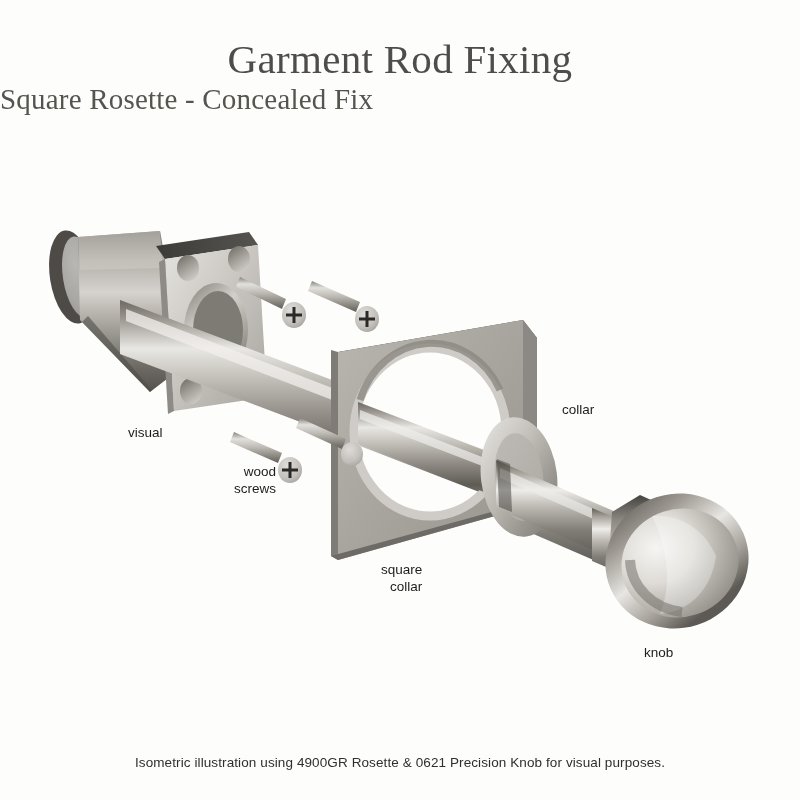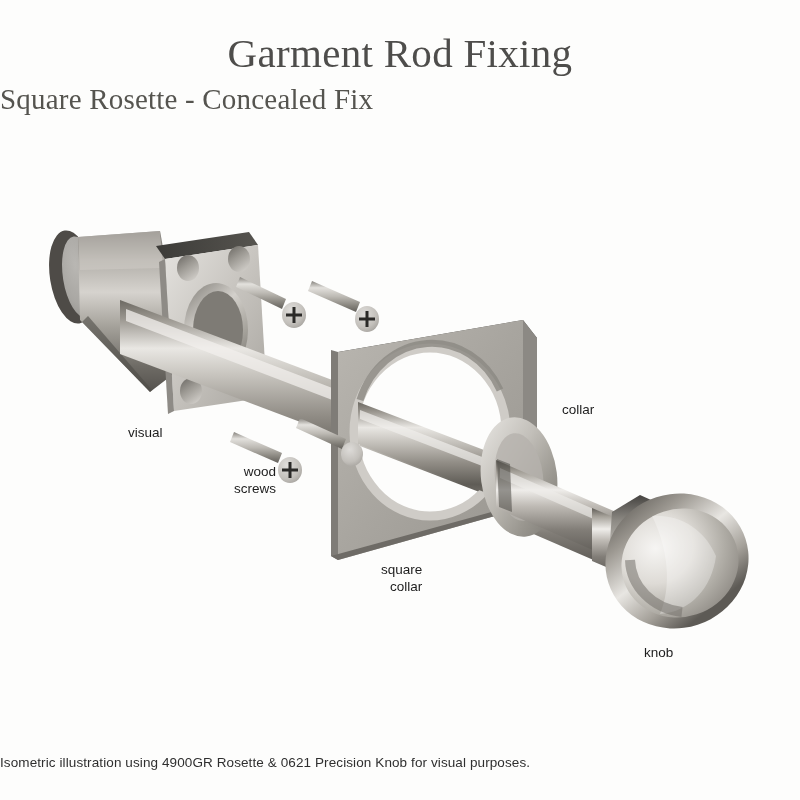--- a/index.html
+++ b/index.html
@@ -11,21 +11,21 @@
     position: relative;
     width: 800px;
     height: 800px;
     background: #fdfdfc;
     overflow: hidden;
     font-family: "Liberation Sans", sans-serif;
   }
   .title {
     position: absolute;
     left: 0;
-    top: 30px;
+    top: 36px;
     width: 800px;
     text-align: center;
     font-family: "Liberation Serif", serif;
     font-size: 41px;
     line-height: 46px;
     color: #4e4d4b;
     letter-spacing: 0.3px;
   }
   .subtitle {
     position: absolute;
@@ -36,21 +36,21 @@
     font-size: 29px;
     line-height: 34px;
     color: #55544f;
     letter-spacing: 0.2px;
   }
   .footnote {
     position: absolute;
     left: 0;
     top: 755px;
     width: 800px;
-    text-align: left;
+    text-align: center;
     font-family: "Liberation Sans", sans-serif;
     font-size: 13.5px;
     color: #2f2f2f;
     letter-spacing: 0.1px;
   }
   .label {
     position: absolute;
     font-family: "Liberation Sans", sans-serif;
     font-size: 13.5px;
     line-height: 17px;

